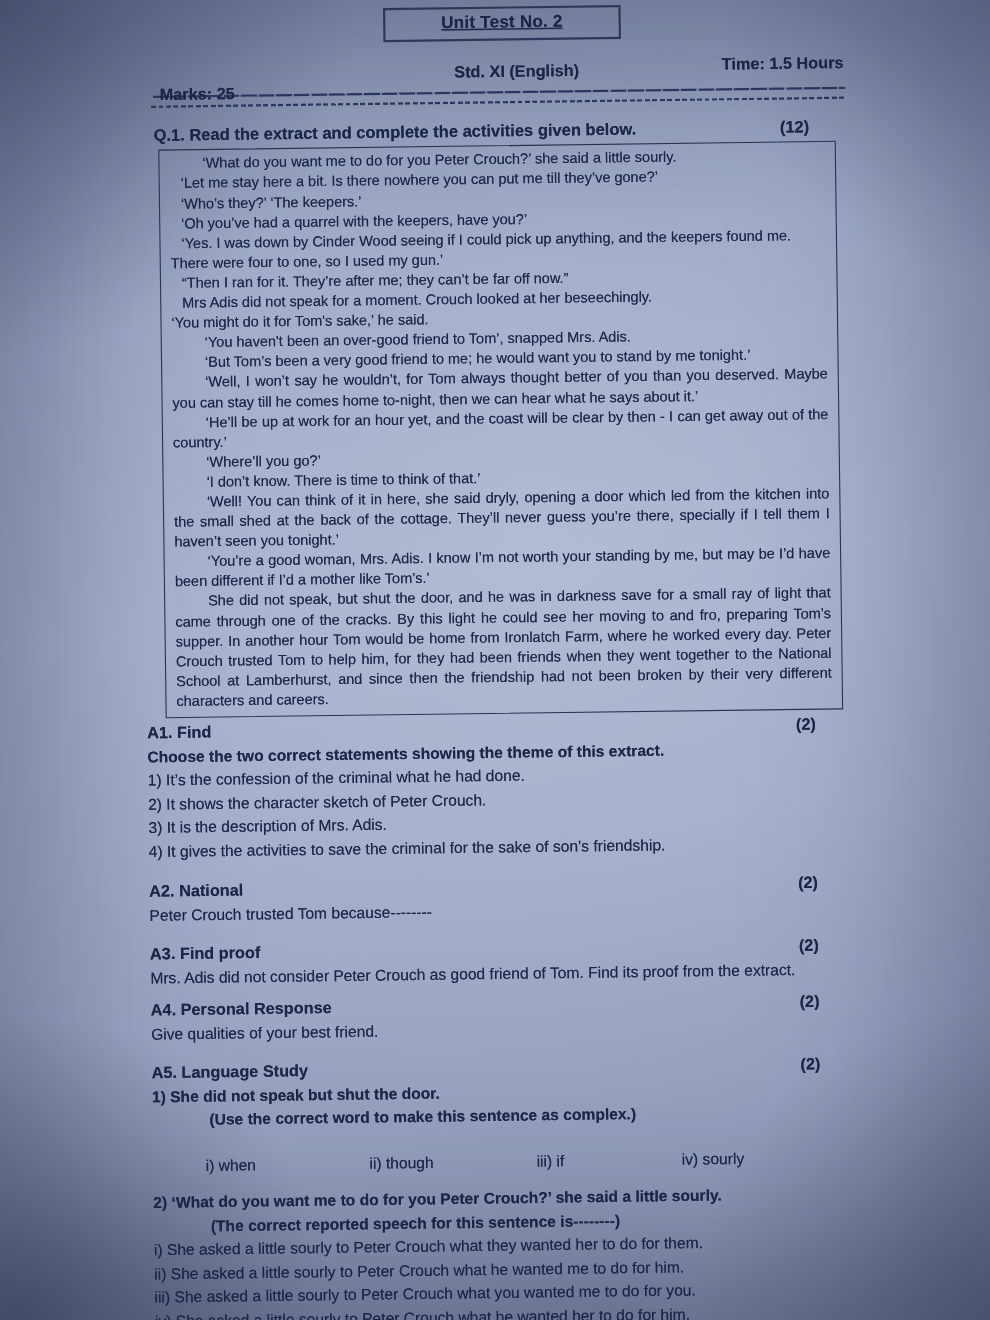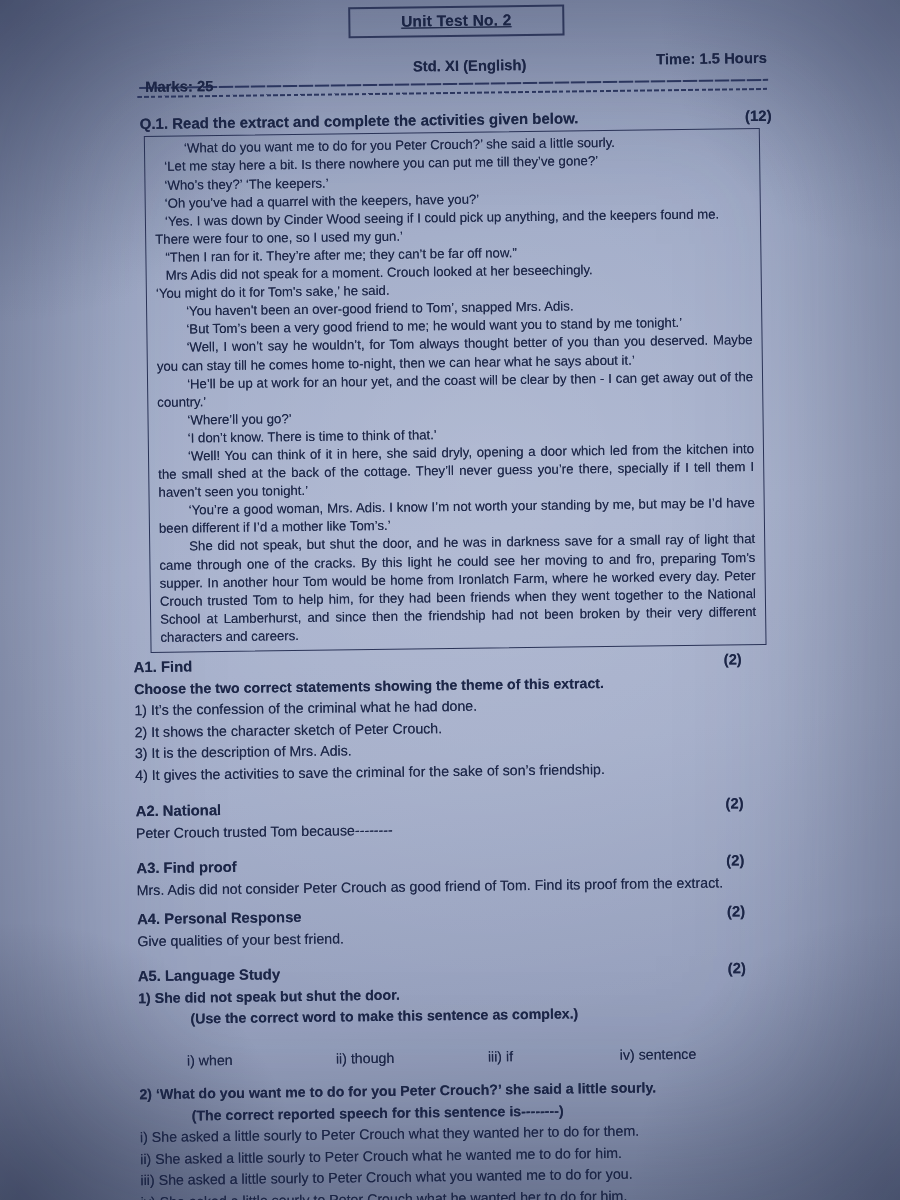--- a/index.html
+++ b/index.html
@@ -40,21 +40,21 @@
   .hdr-marks{position:absolute;left:24px;top:17px;}
   .hdr-std{position:absolute;left:292px;top:0;}
   .hdr-time{position:absolute;right:4px;top:-4px;}
 
   .line-solid{height:2px;margin:5px 0 0 18px;width:629px;
     background:repeating-linear-gradient(90deg,#2e3963 0 14px, rgba(46,57,99,0.25) 14px 16px);}
   .line-dashed{height:2.4px;margin:7px 0 0 16px;width:631px;
     background:repeating-linear-gradient(90deg,#2e3963 0 4.5px, transparent 4.5px 6.8px);}
 
   .q1-row{display:flex;justify-content:space-between;margin:17px 0 0 18px;font-weight:bold;font-size:15px;}
-  .q1-row .marks{}
+  .q1-row .marks{margin-right:36px;}
 
   .extract{
     margin:4px 0 0 22px;width:616px;
     border:1.6px solid #2b3458;
     padding:3px 9px 5px 9px;
     font-size:13.2px;line-height:18.1px;
     box-sizing:border-box;
   }
   .extract p{margin:0;}
   .ind-lg{text-indent:30px;}
@@ -156,21 +156,21 @@
       <div class="sec-title">
         <span>A5. Language Study</span>
         <span class="marks">(2)</span>
       </div>
       <div class="bold">1) She did not speak but shut the door.</div>
       <div class="bold instr-ind">(Use the correct word to make this sentence as complex.)</div>
       <div class="inline-opts">
         <span class="w1">i) when</span>
         <span class="w2">ii) though</span>
         <span class="w3">iii) if</span>
-        <span>iv) sentence</span>
+        <span>iv) sourly</span>
       </div>
 
       <div class="bold mt12">2) ‘What do you want me to do for you Peter Crouch?’ she said a little sourly.</div>
       <div class="bold instr-ind">(The correct reported speech for this sentence is--------)</div>
       <p class="opt">i) She asked a little sourly to Peter Crouch what they wanted her to do for them.</p>
       <p class="opt">ii) She asked a little sourly to Peter Crouch what he wanted me to do for him.</p>
       <p class="opt">iii) She asked a little sourly to Peter Crouch what you wanted me to do for you.</p>
       <p class="opt">iv) She asked a little sourly to Peter Crouch what he wanted her to do for him.</p>
     </div>
 

